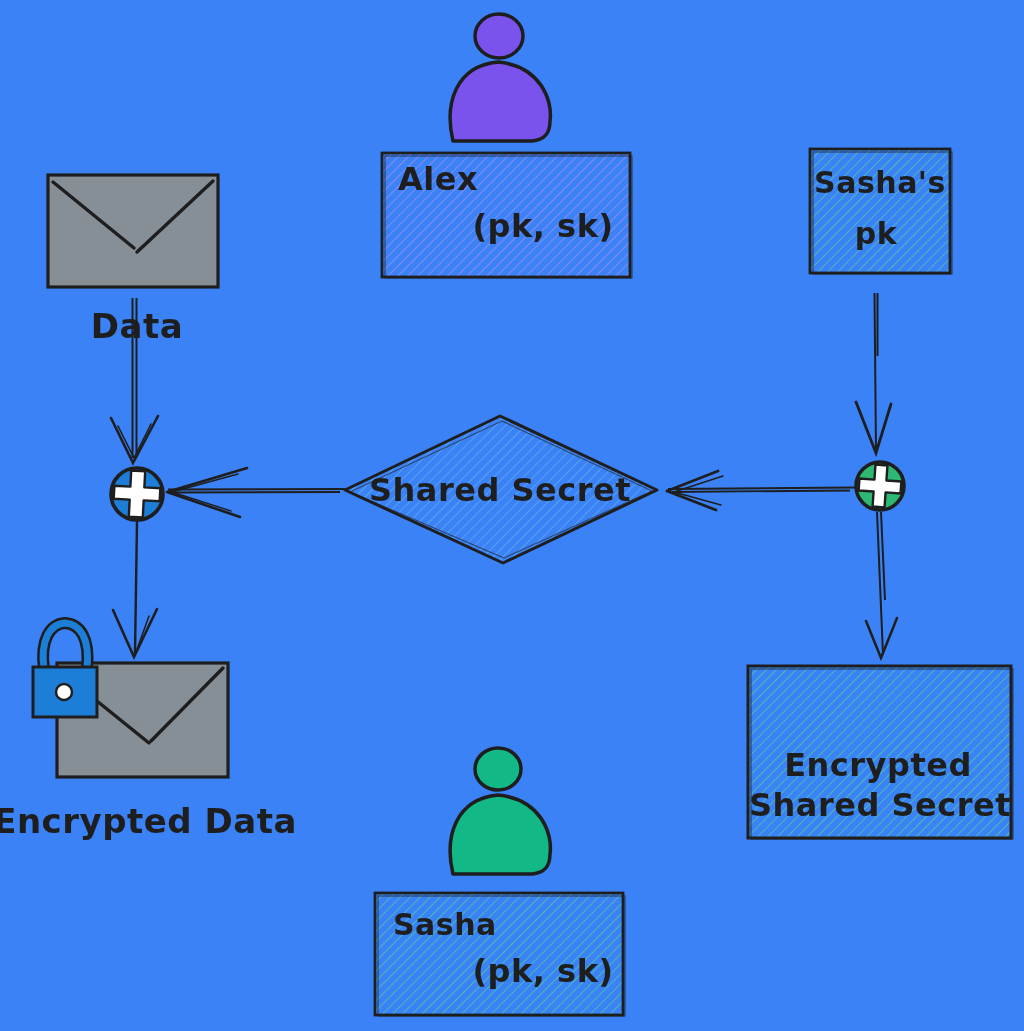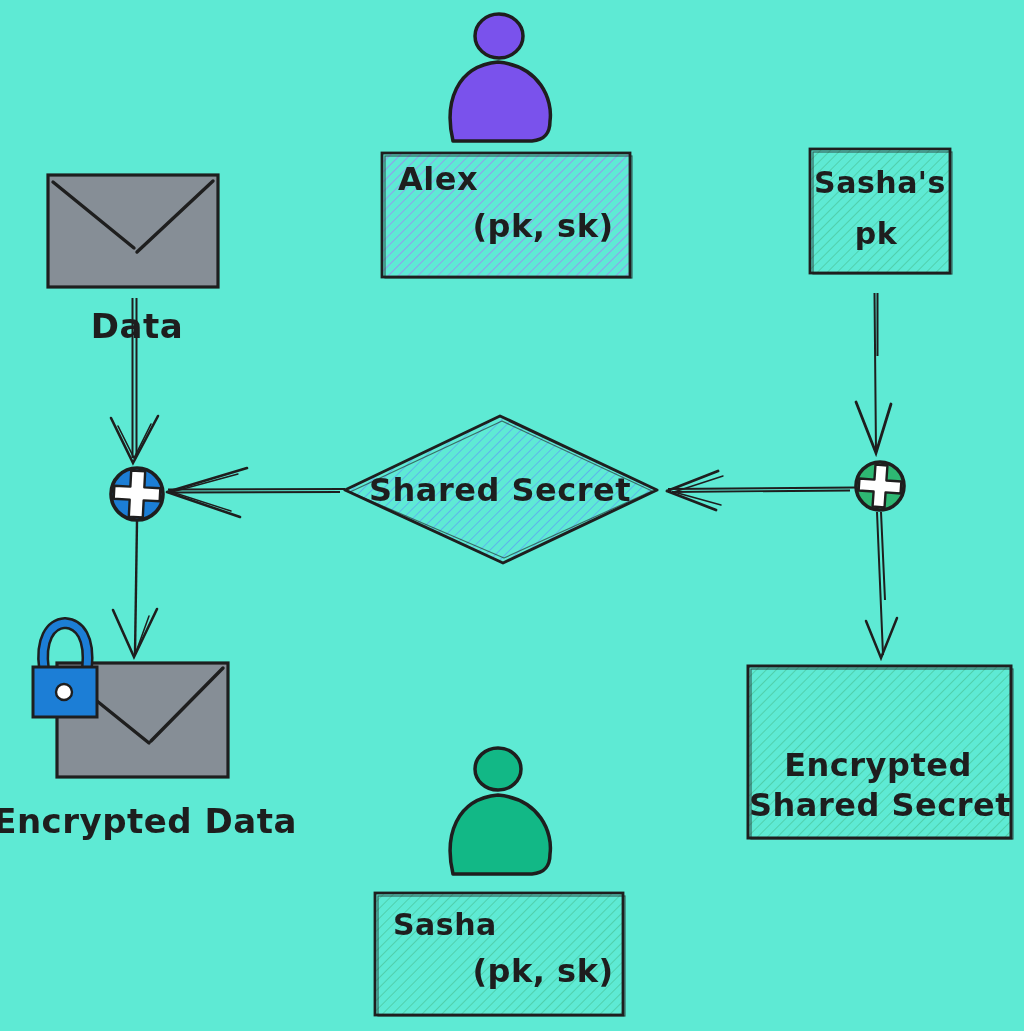--- a/index.html
+++ b/index.html
@@ -1,16 +1,16 @@
 <!DOCTYPE html>
 <html><head>
 <meta charset="utf-8">
 <style>
   html, body { margin: 0; padding: 0; background: #ffffff; }
-  .canvas-wrap { width: 1024px; height: 1031px; position: relative; background: #5eead4; }
+  .canvas-wrap { width: 1024px; height: 1031px; position: relative; background: #3b82f6; }
   svg text {
     font-family: "DejaVu Sans", sans-serif;
     fill: #1e1e1e;
     font-weight: 600;
     letter-spacing: 0.5px;
   }
   .label-lg { font-size: 34px; }
   .label-md { font-size: 32px; }
   .label-sm { font-size: 30px; }
   .ink { stroke: #1e1e1e; }

